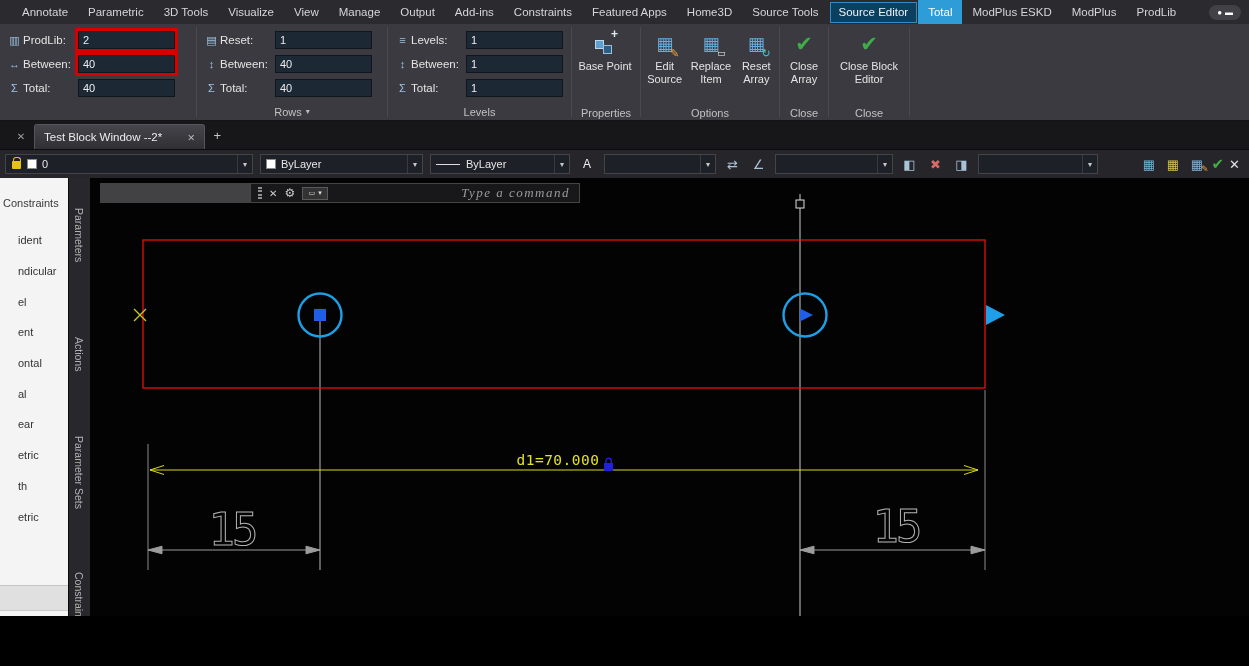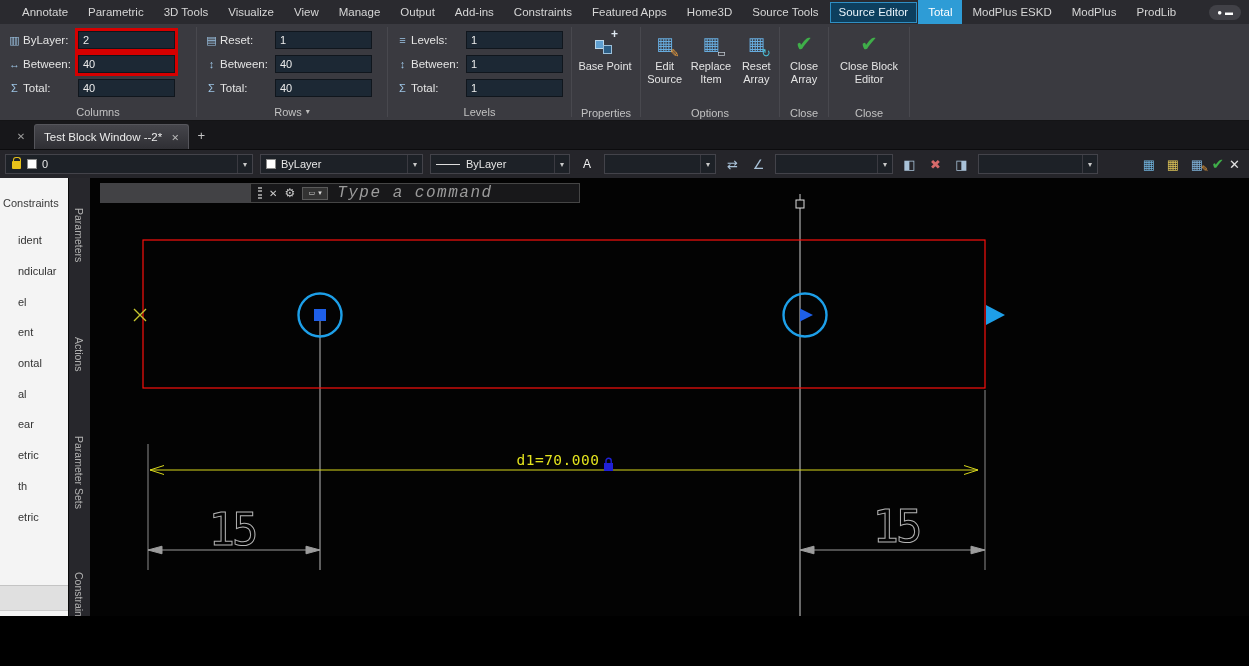--- a/index.html
+++ b/index.html
@@ -49,21 +49,21 @@
   .ic-bp { position:relative; width:22px; height:22px; display:block; }
   .ic-bp i { position:absolute; display:block; font-style:normal; }
   .ic-bp .s1 { left:1px; top:7px; width:9px; height:9px; background:#5f9fd0; border:1px solid #b9d6ea; }
   .ic-bp .s2 { left:9px; top:12px; width:9px; height:9px; background:#2c5d84; border:1px solid #9cc0da; }
   .ic-bp .pl { right:-2px; top:-5px; color:#dfe9f2; font-size:12px; font-weight:bold; }
 
   
   .filetabs { height:28px; background:#17171a; display:flex; align-items:flex-end; flex-shrink:0; padding-left:8px; }
   .ftx { width:26px; text-align:center; color:#9f9f9f; font-size:10px; padding-bottom:7px; }
   .ftab { height:25px; background:linear-gradient(#45454b,#2f2f34); border:1px solid #55555b; border-bottom:none;
-          border-radius:3px 3px 0 0; display:flex; align-items:center; gap:9px; padding:0 9px;
+          border-radius:3px 3px 0 0; display:flex; align-items:center; gap:25px; padding:0 9px;
           color:#ececec; font-size:11.5px; }
   .ftab .tx { color:#b9b9b9; font-size:9.5px; }
   .fplus { width:24px; text-align:center; color:#c6c6c6; font-size:13px; padding-bottom:6px; }
 
   
   .toolbar { height:29px; background:#25252a; display:flex; align-items:center; gap:7px; padding:0 5px;
              flex-shrink:0; border-top:1px solid #0c0c0e; }
   .combo { height:20px; background:#1d2127; border:1px solid #43434a; display:flex; align-items:center;
            padding-left:5px; color:#e6e6e6; font-size:11px; flex-shrink:0; }
   .combo .ar { margin-left:auto; align-self:stretch; width:15px; border-left:1px solid #3a3a41;
@@ -99,21 +99,21 @@
   .cmd { position:absolute; left:10px; top:5px; width:480px; height:20px; display:flex; z-index:4; }
   .cmd-drag { width:150px; background:rgba(130,130,136,0.5); }
   .cmd-bar { flex:1; background:rgba(26,26,28,0.93); border:1px solid #454545; display:flex;
              align-items:center; gap:7px; padding:0 7px; }
   .cmd-grip { width:4px; height:12px; border-left:2px dotted #8f8f8f; border-right:2px dotted #8f8f8f; flex-shrink:0; }
   .cmd-x { color:#cdcdcd; font-size:10px; }
   .cmd-wr { color:#c9c9c9; font-size:12px; }
   .cmd-badge { height:13px; min-width:26px; border:1px solid #5a5a5a; background:#333; display:flex;
                align-items:center; justify-content:center; gap:3px; color:#ddd; font-size:7px; padding:0 3px; }
   .cmd-in { flex:1; background:transparent; border:none; color:#b9b9b9; min-width:0;
-            font-family:Liberation Mono, monospace; font-size:16px; font-style:italic; letter-spacing:1.5px; }
+            font-family:Liberation Serif, serif; font-size:13px; font-style:italic; letter-spacing:1.5px;text-align:right; }
   .cmd-in::placeholder { color:#9b9b9b; font-style:italic; }
 </style>
 </head>
 <body>
 
 <div class="app">
 
   <div class="menubar">
     <span class="mi">Annotate</span>
     <span class="mi">Parametric</span>
@@ -138,36 +138,33 @@
       <span>▬</span>
     </span>
   </div>
 
   <div class="ribbon">
 
     <div class="rpanel w-col">
       <div class="rp-body">
         <div class="frow">
           <span class="fi">▥</span>
-          <span class="flab">ByLayer:</span>
+          <span class="flab">ProdLib:</span>
           <input class="fin hl" value="2" style="">
         </div>
         <div class="frow">
           <span class="fi">↔</span>
           <span class="flab">Between:</span>
           <input class="fin hl" value="40" style="">
         </div>
         <div class="frow">
           <span class="fi">Σ</span>
           <span class="flab">Total:</span>
           <input class="fin" value="40" style="">
         </div>
-      </div>
-      <div class="rp-title">
-        <span>Columns</span>
       </div>
     </div>
     <div class="vsep"></div>
 
     <div class="rpanel w-row">
       <div class="rp-body">
         <div class="frow">
           <span class="fi">▤</span>
           <span class="flab">Reset:</span>
           <input class="fin" value="1" style="">

